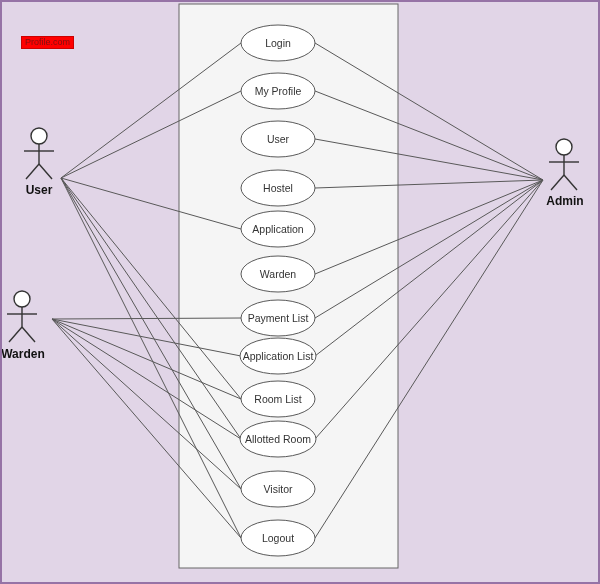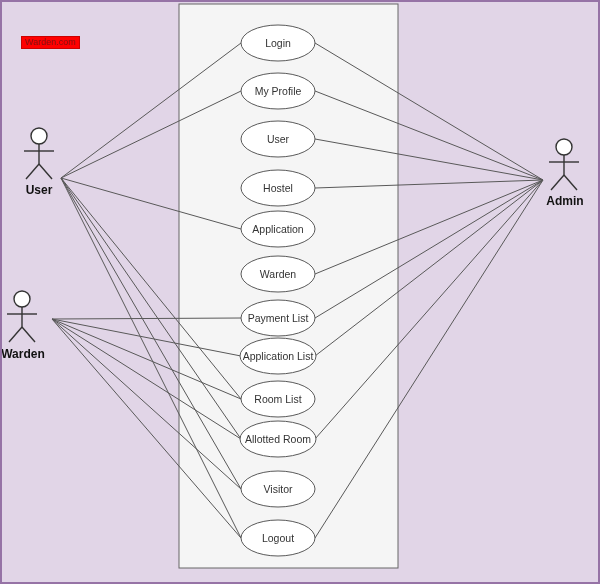--- a/index.html
+++ b/index.html
@@ -27,21 +27,21 @@
   .actor-shape{stroke:#333333;stroke-width:1.4;fill:none;}
   .actor-head{fill:#ffffff;stroke:#333333;stroke-width:1.4;}
   .actor-label{font:600 12px "Liberation Sans",sans-serif;fill:#111111;text-anchor:middle;}
   [data-name="association-line"]{stroke:#595959;stroke-width:1;}
 </style>
 </head>
 <body>
 
 <div class="canvas" data-name="diagram-canvas">
 
-  <div class="badge" data-name="codebun-watermark">Warden.com</div>
+  <div class="badge" data-name="codebun-watermark">Profile.com</div>
 
   <svg width="600" height="584" viewBox="0 0 600 584" data-name="use-case-diagram">
 
     <rect class="system-rect" x="177" y="2" width="219" height="564" data-name="system-boundary"></rect>
 
     <g data-name="connection-lines">
         <line x1="59" y1="176" x2="239" y2="41" data-name="association-line"></line>
         <line x1="59" y1="176" x2="239" y2="89" data-name="association-line"></line>
         <line x1="59" y1="176" x2="239" y2="227" data-name="association-line"></line>
         <line x1="59" y1="176" x2="239" y2="397" data-name="association-line"></line>

